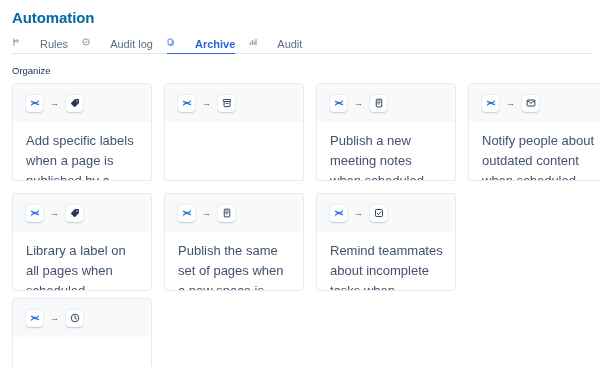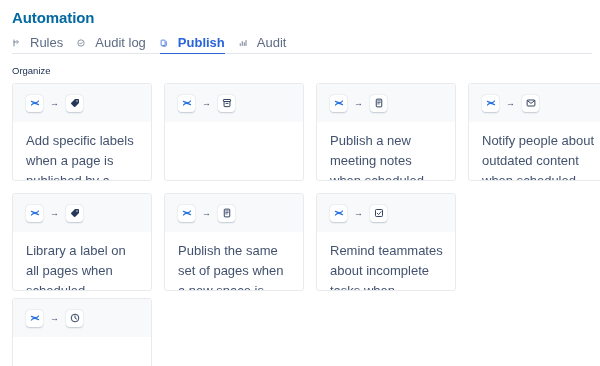--- a/index.html
+++ b/index.html
@@ -25,23 +25,22 @@
     display: flex;
     align-items: flex-end;
     gap: 14px;
     margin: 11px 0 0 4px;
     border-bottom: 1px solid #e4e7ec;
     height: 17px;
     padding-left: 0;
   }
   .tab {
     display: flex;
-    align-items: center;
-    gap: 10px;
-    font-size: 13px;
+    gap: 20px;
+    font-size: 11px;
     color: #5e6c84;
     padding-bottom: 3px;
     border-bottom: 1.6px solid transparent;
     position: relative;
     top: 1px;
     white-space: nowrap;
     cursor: pointer;
   }
   .tab.active { color: #2a64d9; border-bottom-color: #2a64d9; font-weight: 600; }
   .tab .ticon { width: 8px; height: 8px; display: block; flex: 0 0 8px; }
@@ -140,21 +139,21 @@
       <span>Audit log</span>
     </div>
 
     <div class="tab active">
       <span class="ticon">
         <svg viewBox="0 0 16 16" fill="none" stroke="#2a64d9" stroke-width="1.5">
           <rect x="2.2" y="2.2" width="8" height="11" rx="1"></rect>
             <path d="M12.6 4.6v8.2a1.6 1.6 0 0 1-1.6 1.6H5"></path>
         </svg>
       </span>
-      <span>Publish</span>
+      <span>Archive</span>
     </div>
 
     <div class="tab">
       <span class="ticon">
         <svg viewBox="0 0 16 16" fill="none" stroke="#5e6c84" stroke-width="1.7" stroke-linecap="round">
           <path d="M2.5 13V9.5"></path>
             <path d="M6.5 13V5"></path>
             <path d="M10.5 13V7.5"></path>
             <path d="M14 13V3"></path>
         </svg>

